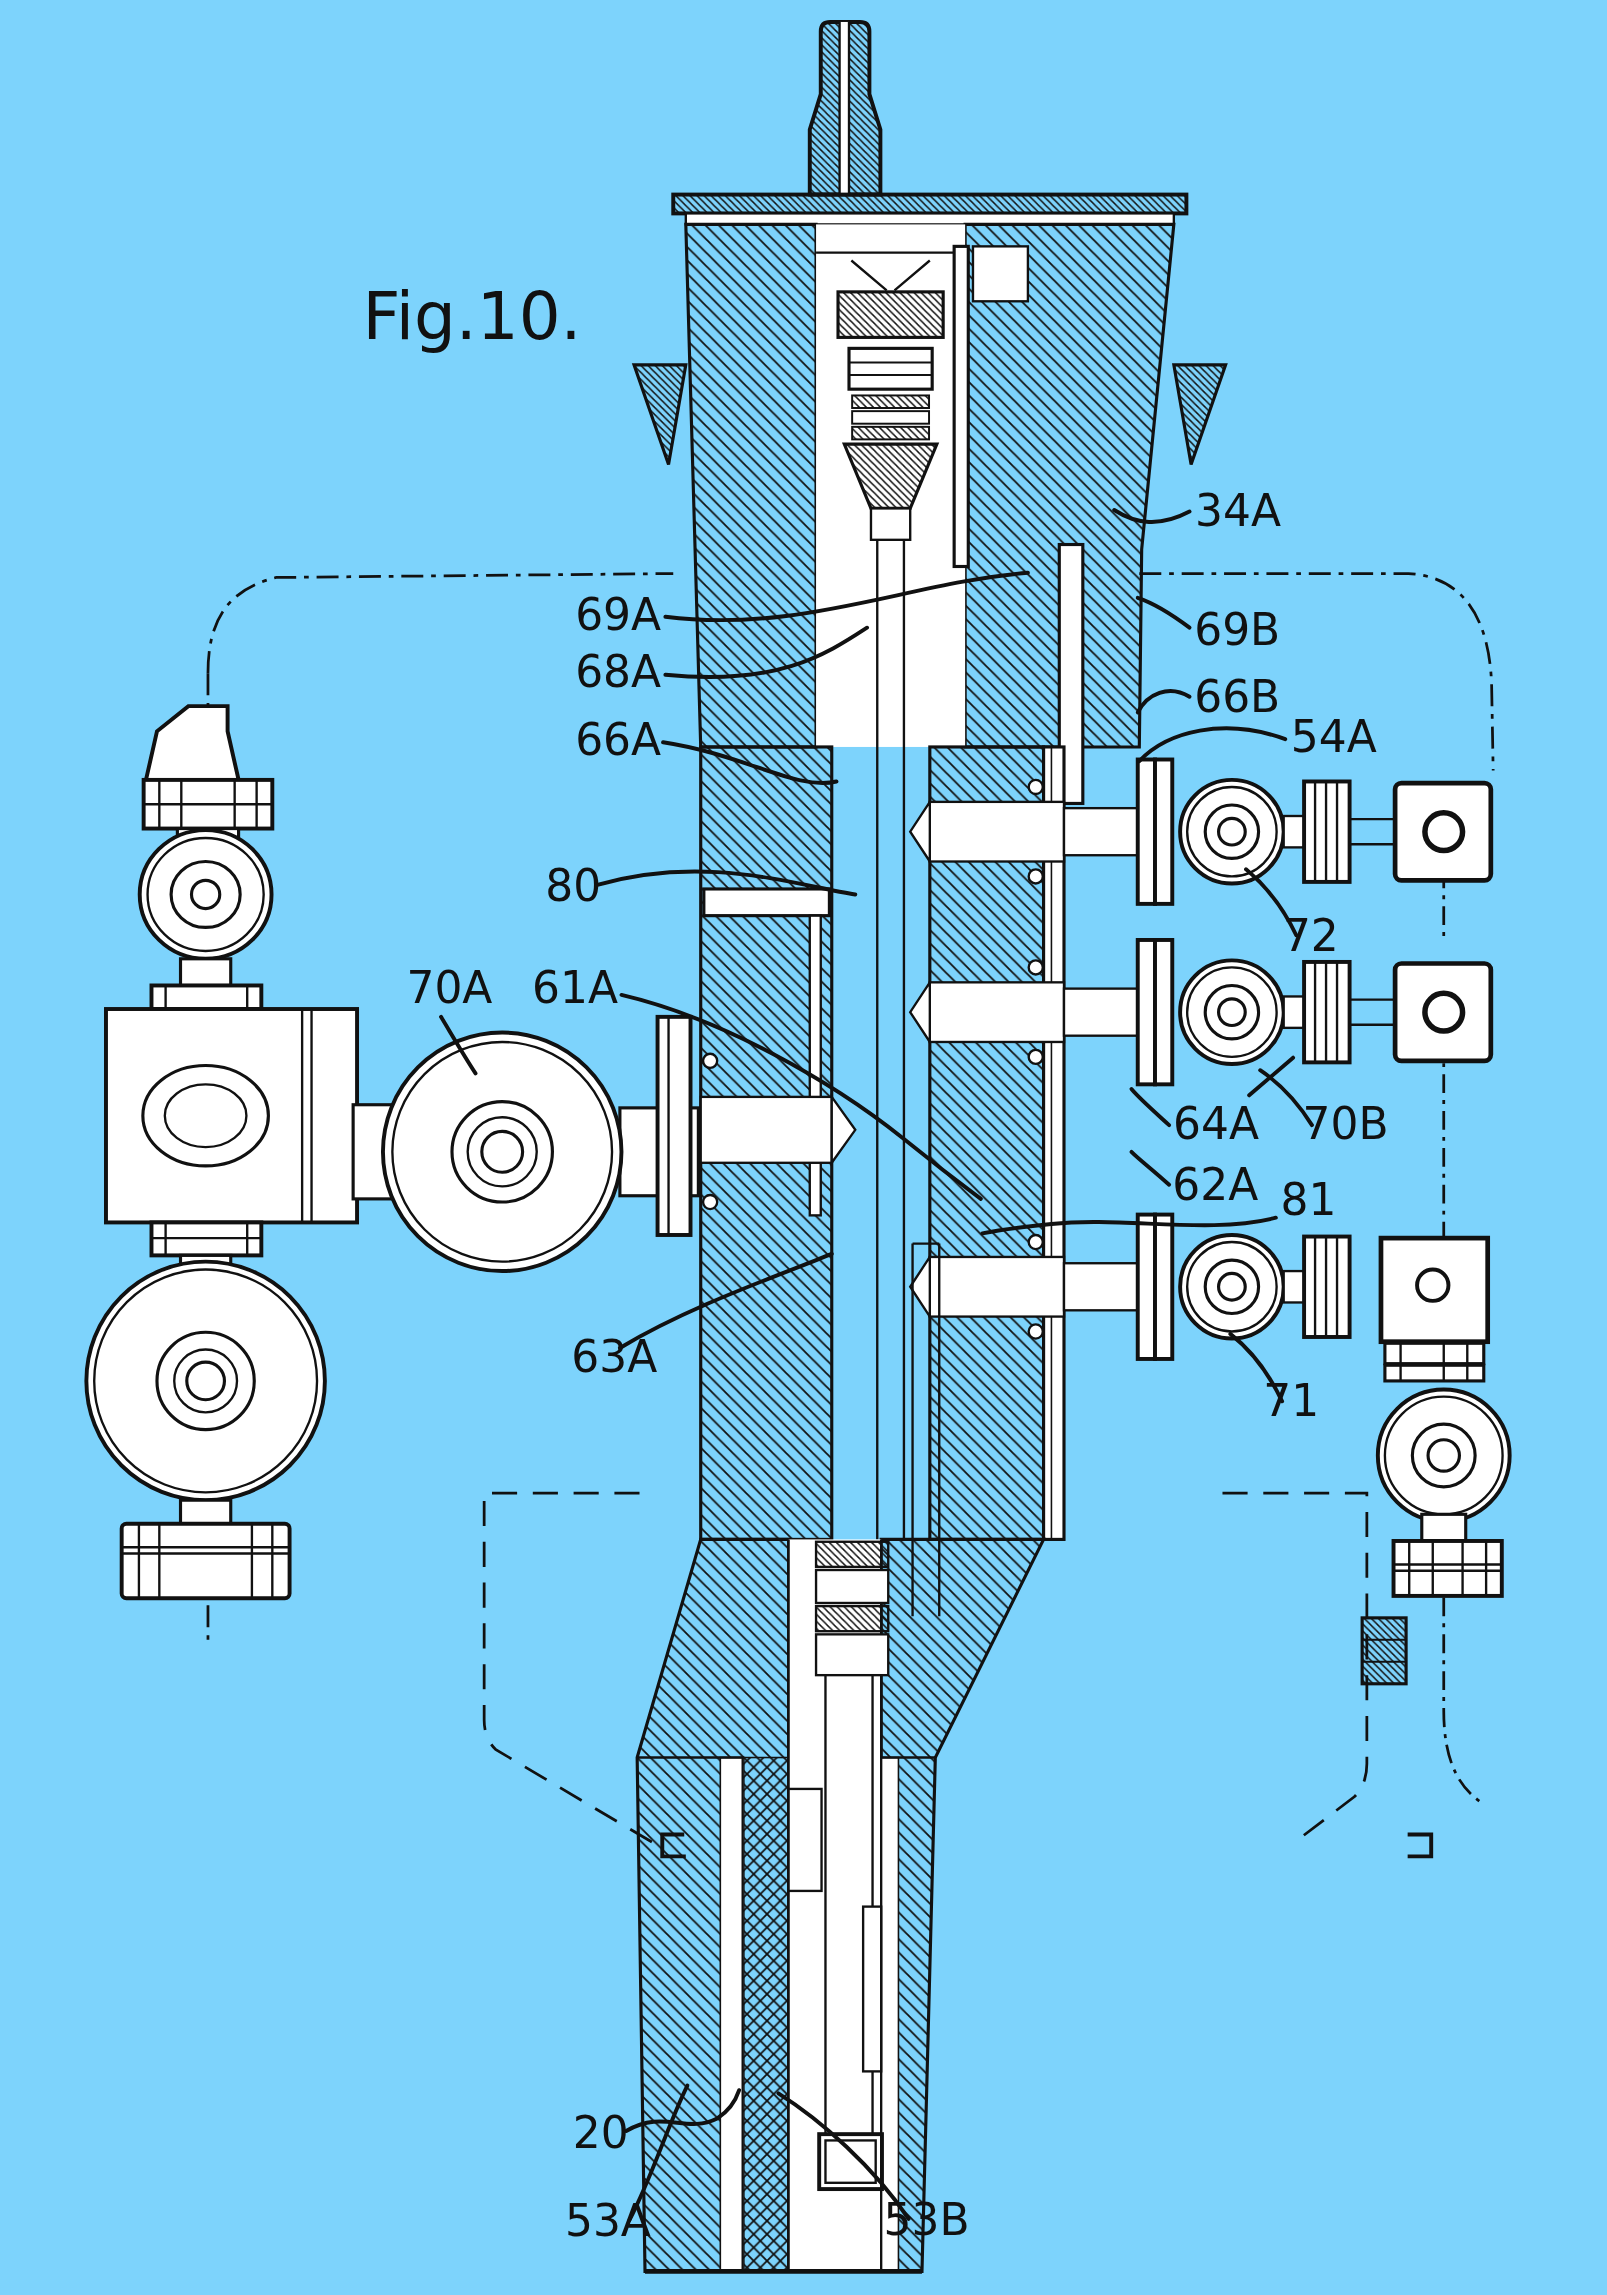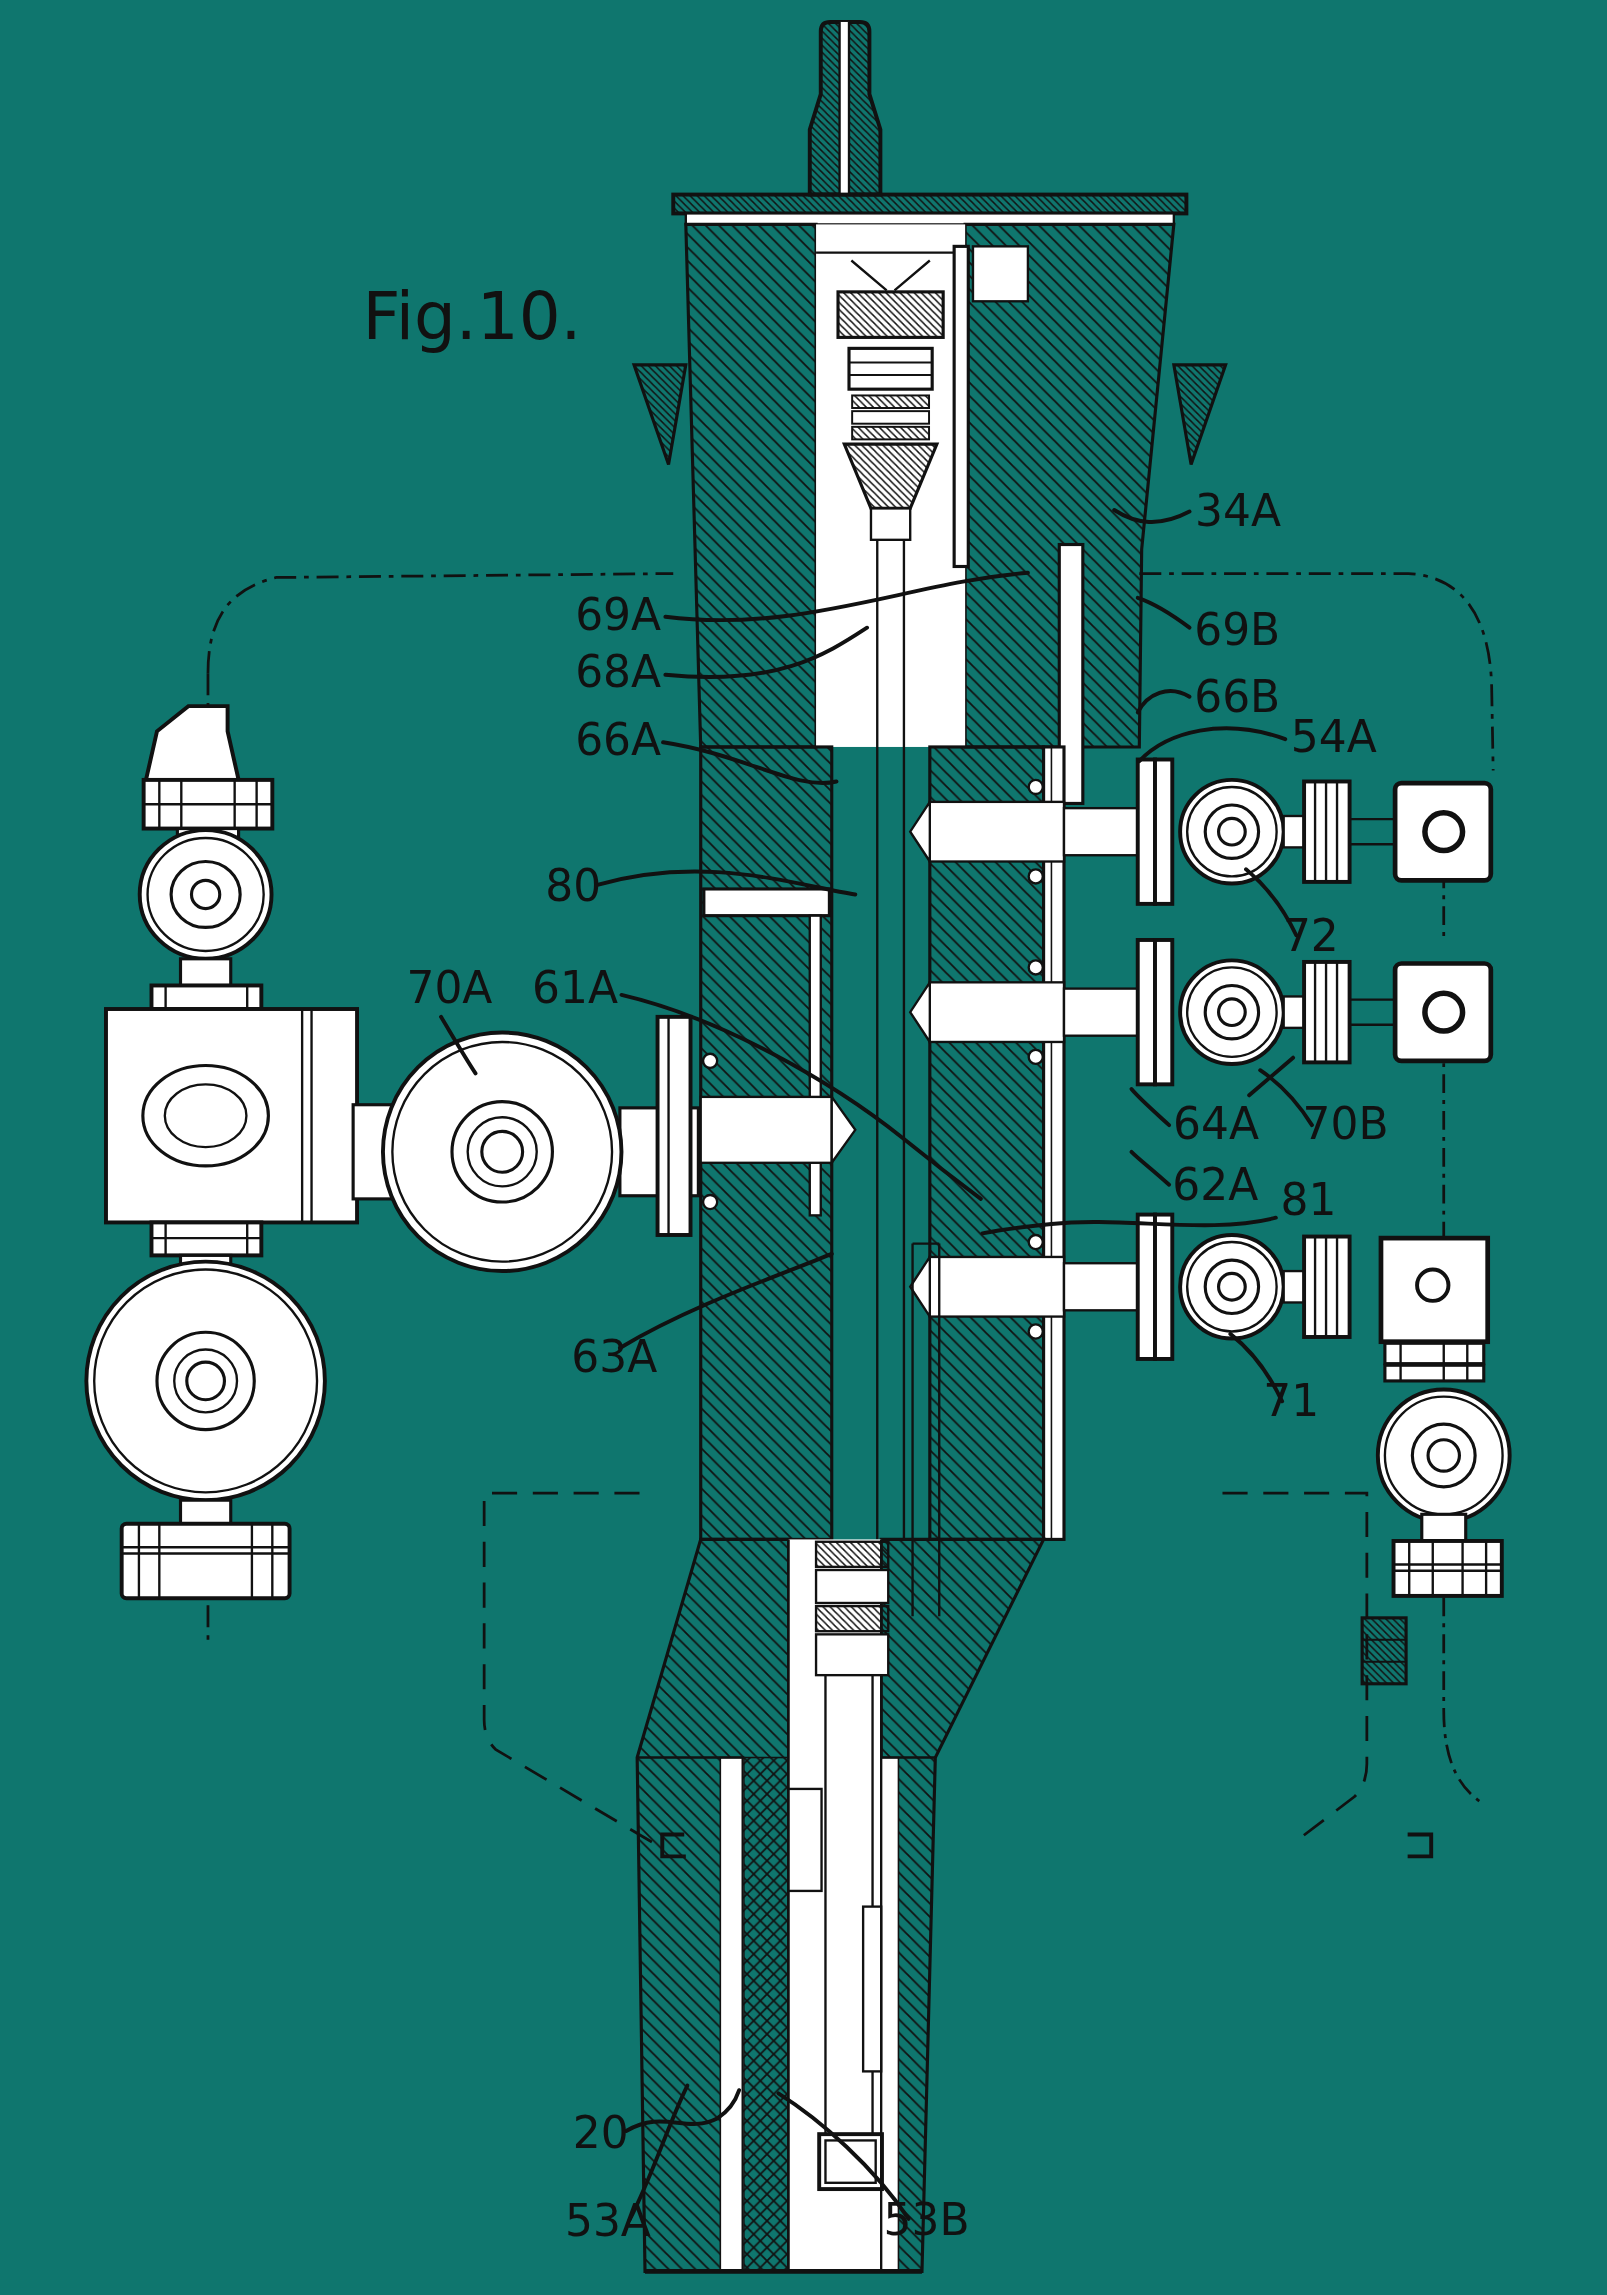--- a/index.html
+++ b/index.html
@@ -1,16 +1,16 @@
 <!DOCTYPE html>
 <html style="font-size:12.6px"><head>
 <meta charset="utf-8">
 <style>
   html,body{margin:0;padding:0;background:#fff;}
-  .page{position:relative;width:1607px;height:2295px;background:#0f766e;overflow:hidden;
+  .page{position:relative;width:1607px;height:2295px;background:#7dd3fc;overflow:hidden;
         font-family:"DejaVu Sans", sans-serif;text-decoration:underline;}
   svg{position:absolute;inset:0;}
   .leader{fill:none;stroke:#111;stroke-width:5;stroke-linecap:round;}
   .callout{fill:#111;font-family:"DejaVu Sans", sans-serif;font-size:56px;}
   .figlabel{fill:#111;font-family:"DejaVu Sans", sans-serif;font-size:84px;}
 </style>
 </head>
 <body>
 
 <div class="page">

